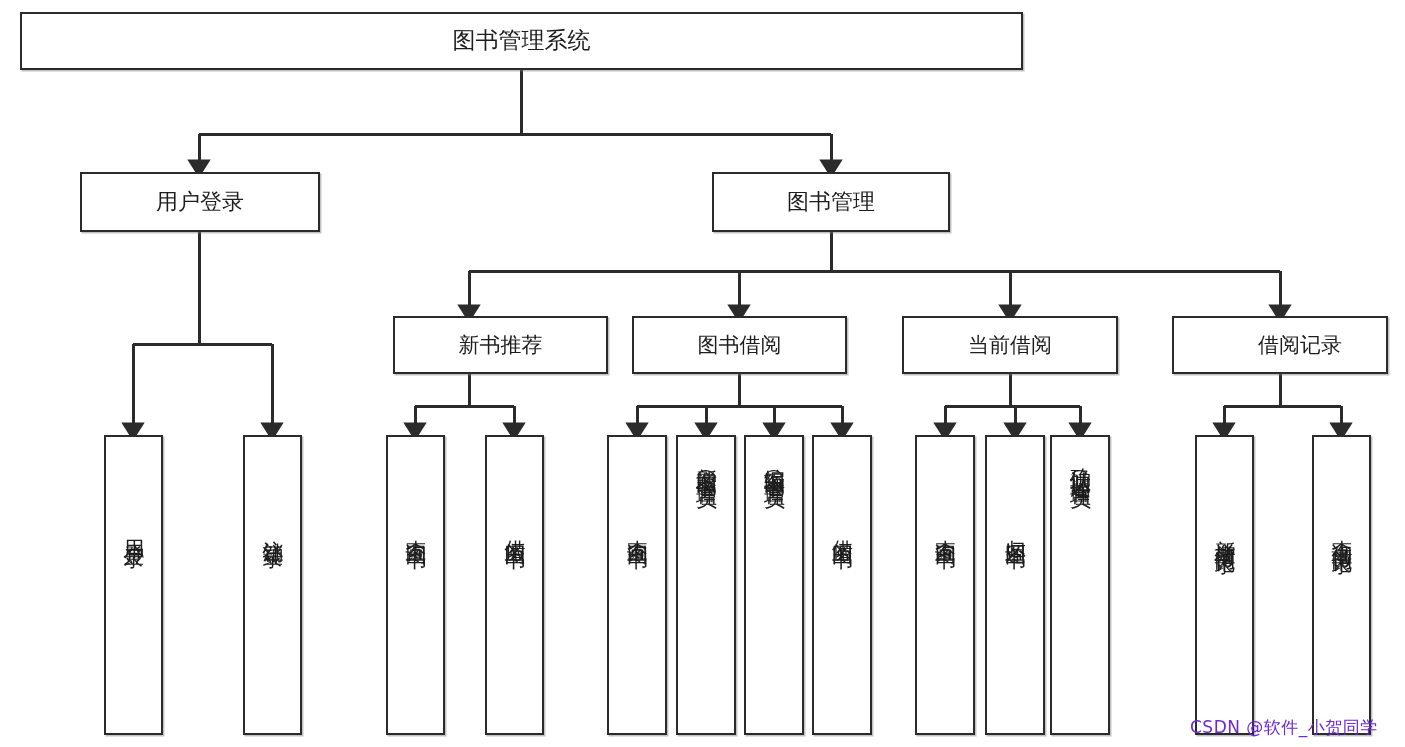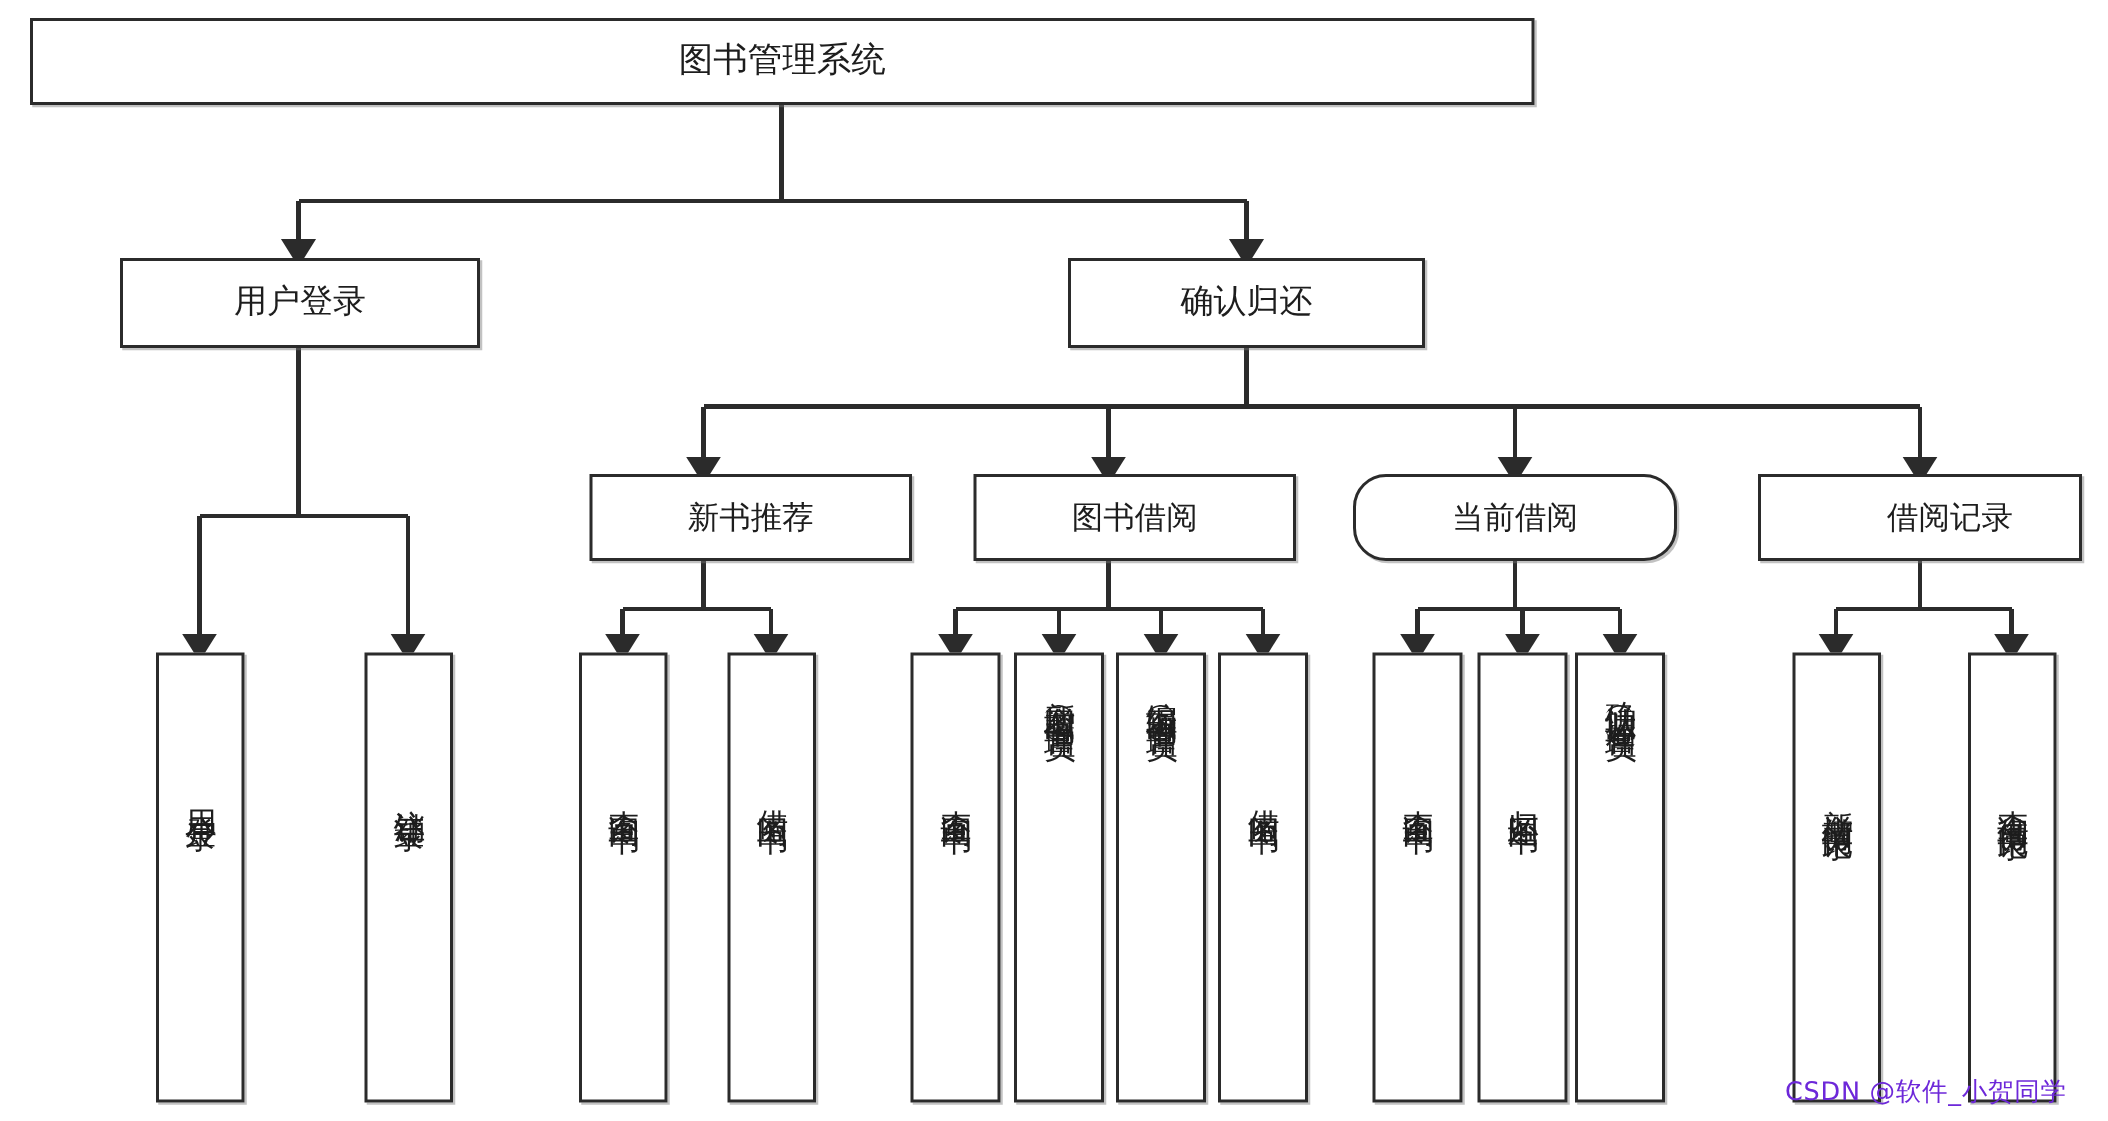--- a/index.html
+++ b/index.html
@@ -138,32 +138,32 @@
 
   <div class="node node--root" style="left:20px; top:12px; width:1003px; height:58px;">
     <span class="node-label">图书管理系统</span>
   </div>
 
   <div class="node node--l1" style="left:80px; top:172px; width:240px; height:60px;">
     <span class="node-label">用户登录</span>
   </div>
 
   <div class="node node--l1" style="left:712px; top:172px; width:238px; height:60px;">
-    <span class="node-label">确认归还</span>
+    <span class="node-label">图书管理</span>
   </div>
 
   <div class="node node--l2" style="left:362px; top:316px; width:215px; height:58px;margin-left:31px;">
     <span class="node-label">新书推荐</span>
   </div>
 
-  <div class="node node--l2" style="left:632px; top:316px; width:215px; height:58px;margin-left:17px;">
+  <div class="node node--l2" style="left:632px; top:316px; width:215px; height:58px;">
     <span class="node-label">图书借阅</span>
   </div>
 
-  <div class="node node--l2" style="left:902px; top:316px; width:216px; height:58px;border-radius:22px;">
+  <div class="node node--l2" style="left:902px; top:316px; width:216px; height:58px;">
     <span class="node-label">当前借阅</span>
   </div>
 
   <div class="node node--l2" style="left:1172px; top:316px; width:216px; height:58px;padding-left:40px;">
     <span class="node-label">借阅记录</span>
   </div>
 
   <div class="node node--leaf leaf--mid" style="left:104px; top:435px; width:59px; height:300px;">
     <span class="node-label">用户登录</span>
   </div>

